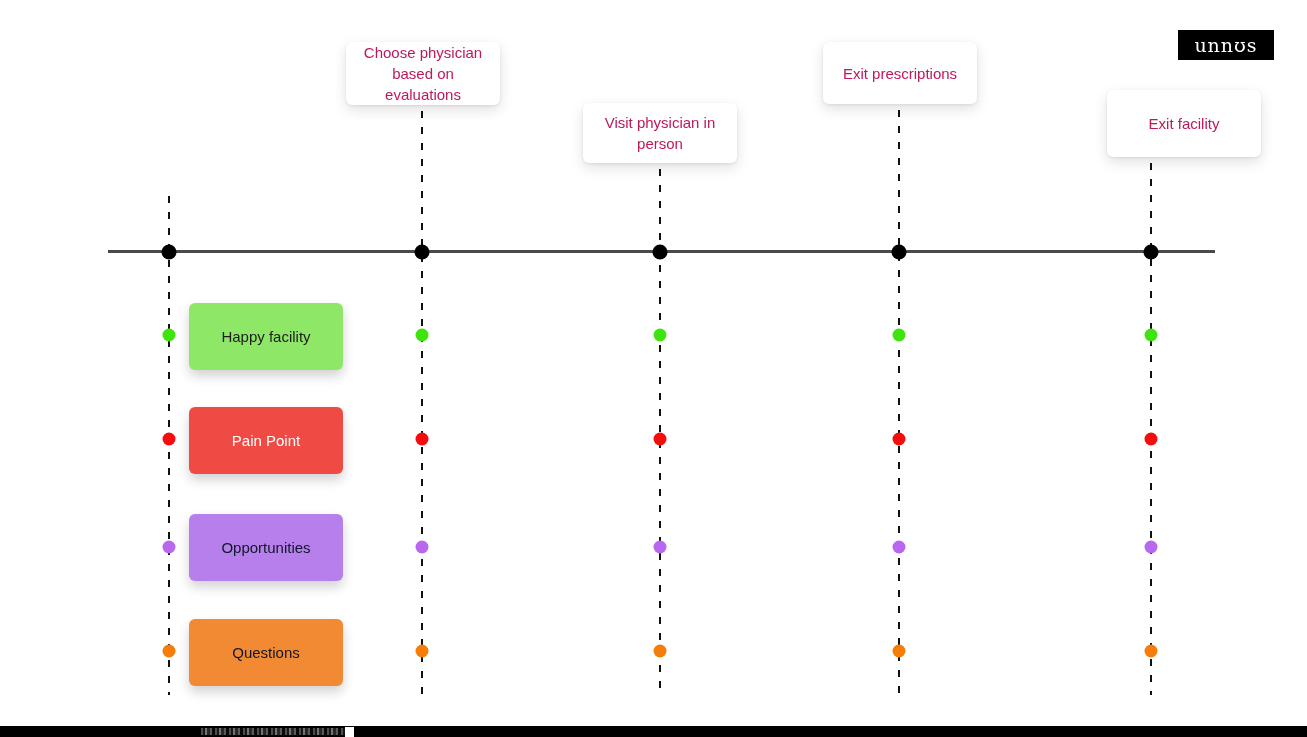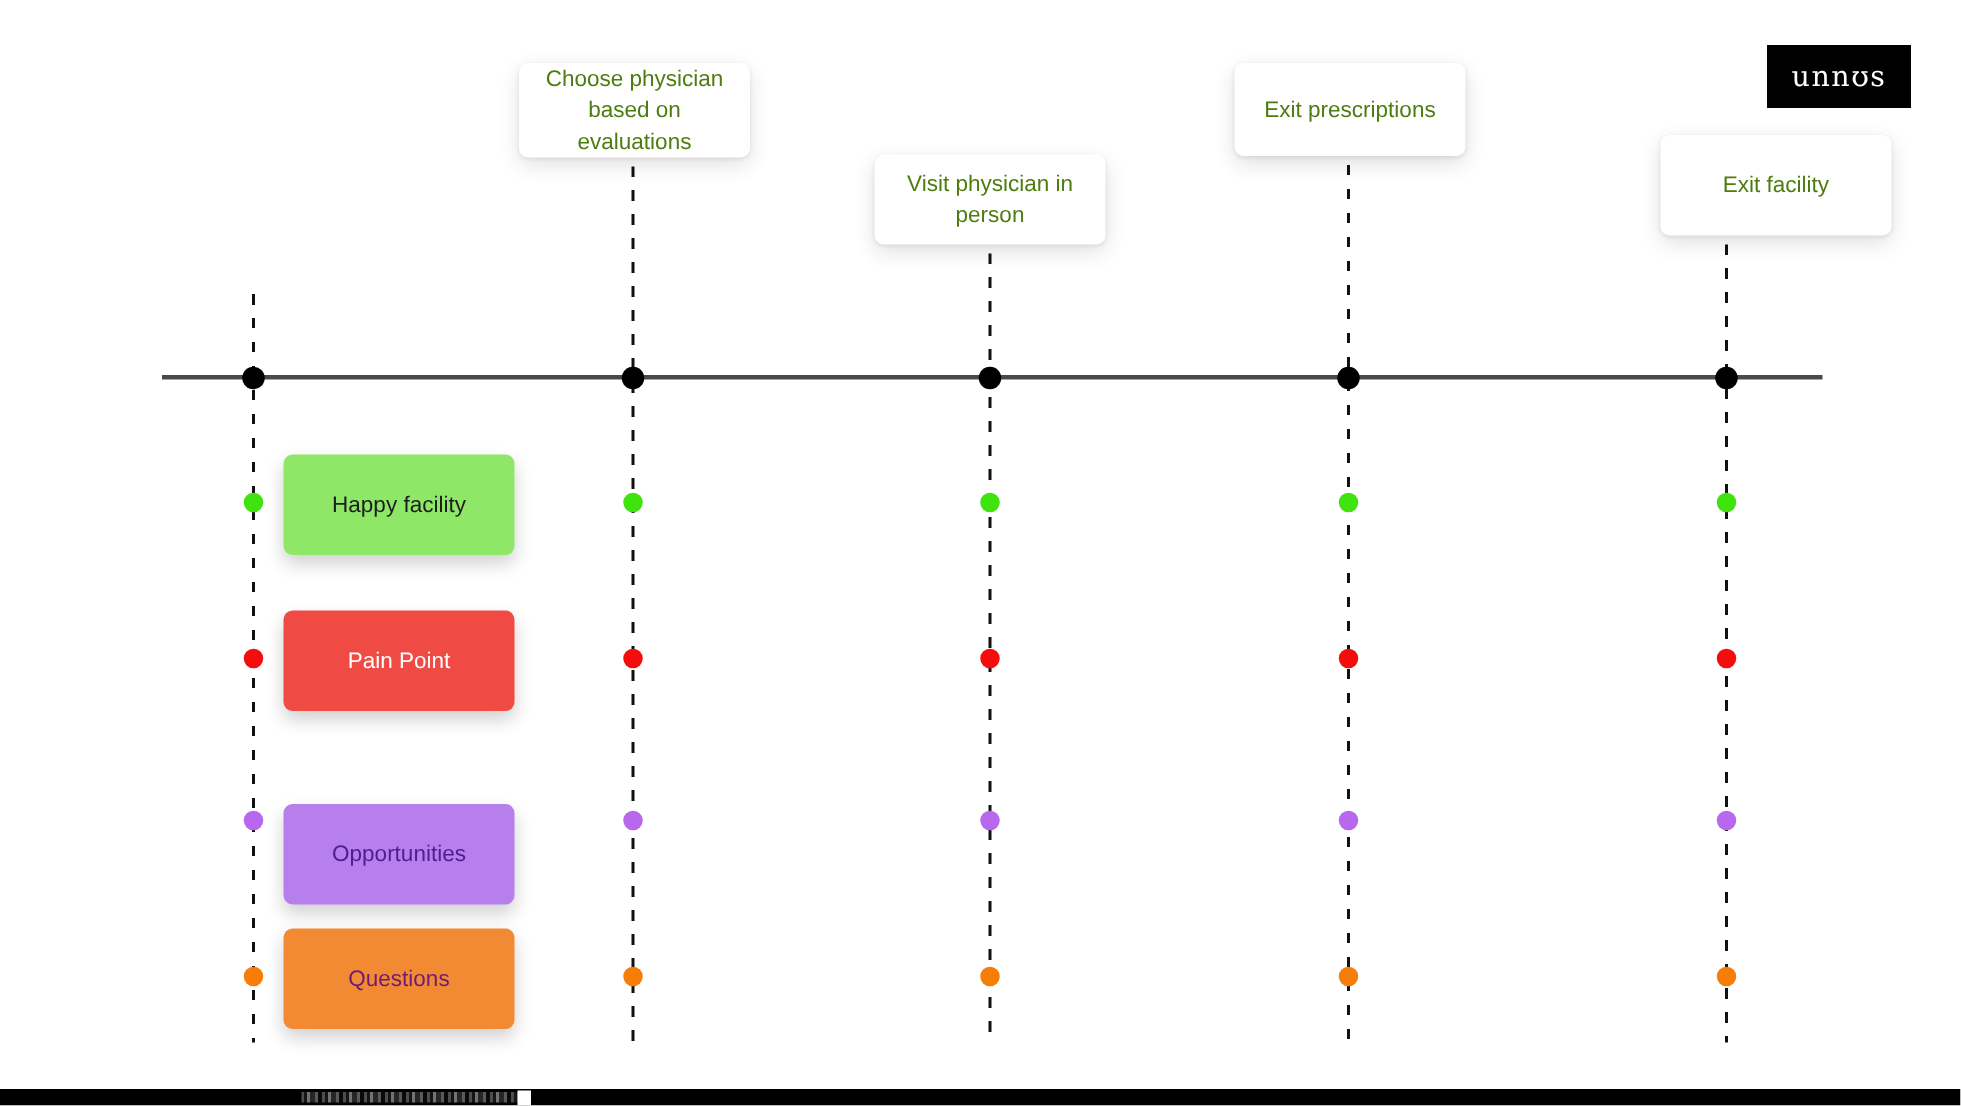--- a/index.html
+++ b/index.html
@@ -4,21 +4,21 @@
 <style>
   html,body{margin:0;padding:0;}
   body{
     width:1307px;height:737px;position:relative;overflow:hidden;
     background:#ffffff;
     font-family:"Liberation Sans", sans-serif;
   }
   .canvas{position:absolute;inset:0;}
   
   .logo{
-    position:absolute;left:1178px;top:30px;width:96px;height:42px;
+    position:absolute;left:1178px;top:30px;width:96px;height:30px;
     background:#000;color:#fff;display:flex;align-items:center;justify-content:center;
     font-family:"DejaVu Serif", serif;font-size:19px;letter-spacing:1px;line-height:1;
   }
   
   .timeline-line{
     position:absolute;left:108px;top:250px;width:1107px;height:3px;background:#4a4a4a;
   }
   .node{
     position:absolute;width:15px;height:15px;border-radius:50%;background:#000;
     transform:translate(-50%,-50%);z-index:4;
@@ -27,21 +27,21 @@
   .vline{
     position:absolute;width:2px;transform:translateX(-50%);z-index:1;
     background:repeating-linear-gradient(180deg,#111 0 7px,transparent 7px 16px);
   }
   
   .mcard{
     position:absolute;width:154px;box-sizing:border-box;
     background:#fff;border-radius:6px;z-index:5;
     box-shadow:0 5px 14px rgba(0,0,0,.12),0 1px 3px rgba(0,0,0,.08);
     display:flex;align-items:center;justify-content:center;text-align:center;
-    font-size:15px;line-height:1.4;color:#4d7c0f;padding:4px 10px;
+    font-size:15px;line-height:1.4;color:#be185d;padding:4px 10px;
     transform:translateX(-50%);
   }
   
   .lcard{
     position:absolute;left:189px;width:154px;height:67px;border-radius:6px;z-index:5;
     box-shadow:0 6px 12px rgba(0,0,0,.18);
     display:flex;align-items:center;justify-content:center;text-align:center;
     font-size:15px;
   }
   
@@ -90,24 +90,24 @@
   <div class="node" style="left:660px;top:252px"></div>
   <div class="node" style="left:899px;top:252px"></div>
   <div class="node" style="left:1151px;top:252px"></div>
 
   <div class="lcard" style="top: 303px; background: rgb(143, 231, 103); color: rgb(29, 29, 29);">
       <span>Happy facility</span>
     </div>
   <div class="lcard" style="top: 407px; background: rgb(240, 74, 69); color: #ffffff;">
       <span>Pain Point</span>
     </div>
-  <div class="lcard" style="top: 536px; background: rgb(183, 127, 235); color: #4c1d95; align-items: center;">
+  <div class="lcard" style="top: 514px; background: rgb(183, 127, 235); color: #0f172a; align-items: center;">
       <span>Opportunities</span>
     </div>
-  <div class="lcard" style="top: 619px; background: rgb(241, 138, 51); color: #701a75;">
+  <div class="lcard" style="top: 619px; background: rgb(241, 138, 51); color: #0f172a;">
       <span>Questions</span>
     </div>
 
   <div class="dot" style="left: 169px; top: 335px; background: rgb(63, 227, 13);"></div>
   <div class="dot" style="left: 422px; top: 335px; background: rgb(63, 227, 13);"></div>
   <div class="dot" style="left: 660px; top: 335px; background: rgb(63, 227, 13);"></div>
   <div class="dot" style="left: 899px; top: 335px; background: rgb(63, 227, 13);"></div>
   <div class="dot" style="left: 1151px; top: 335px; background: rgb(63, 227, 13);"></div>
 
   <div class="dot" style="left: 169px; top: 439px; background: rgb(244, 13, 13);"></div>

